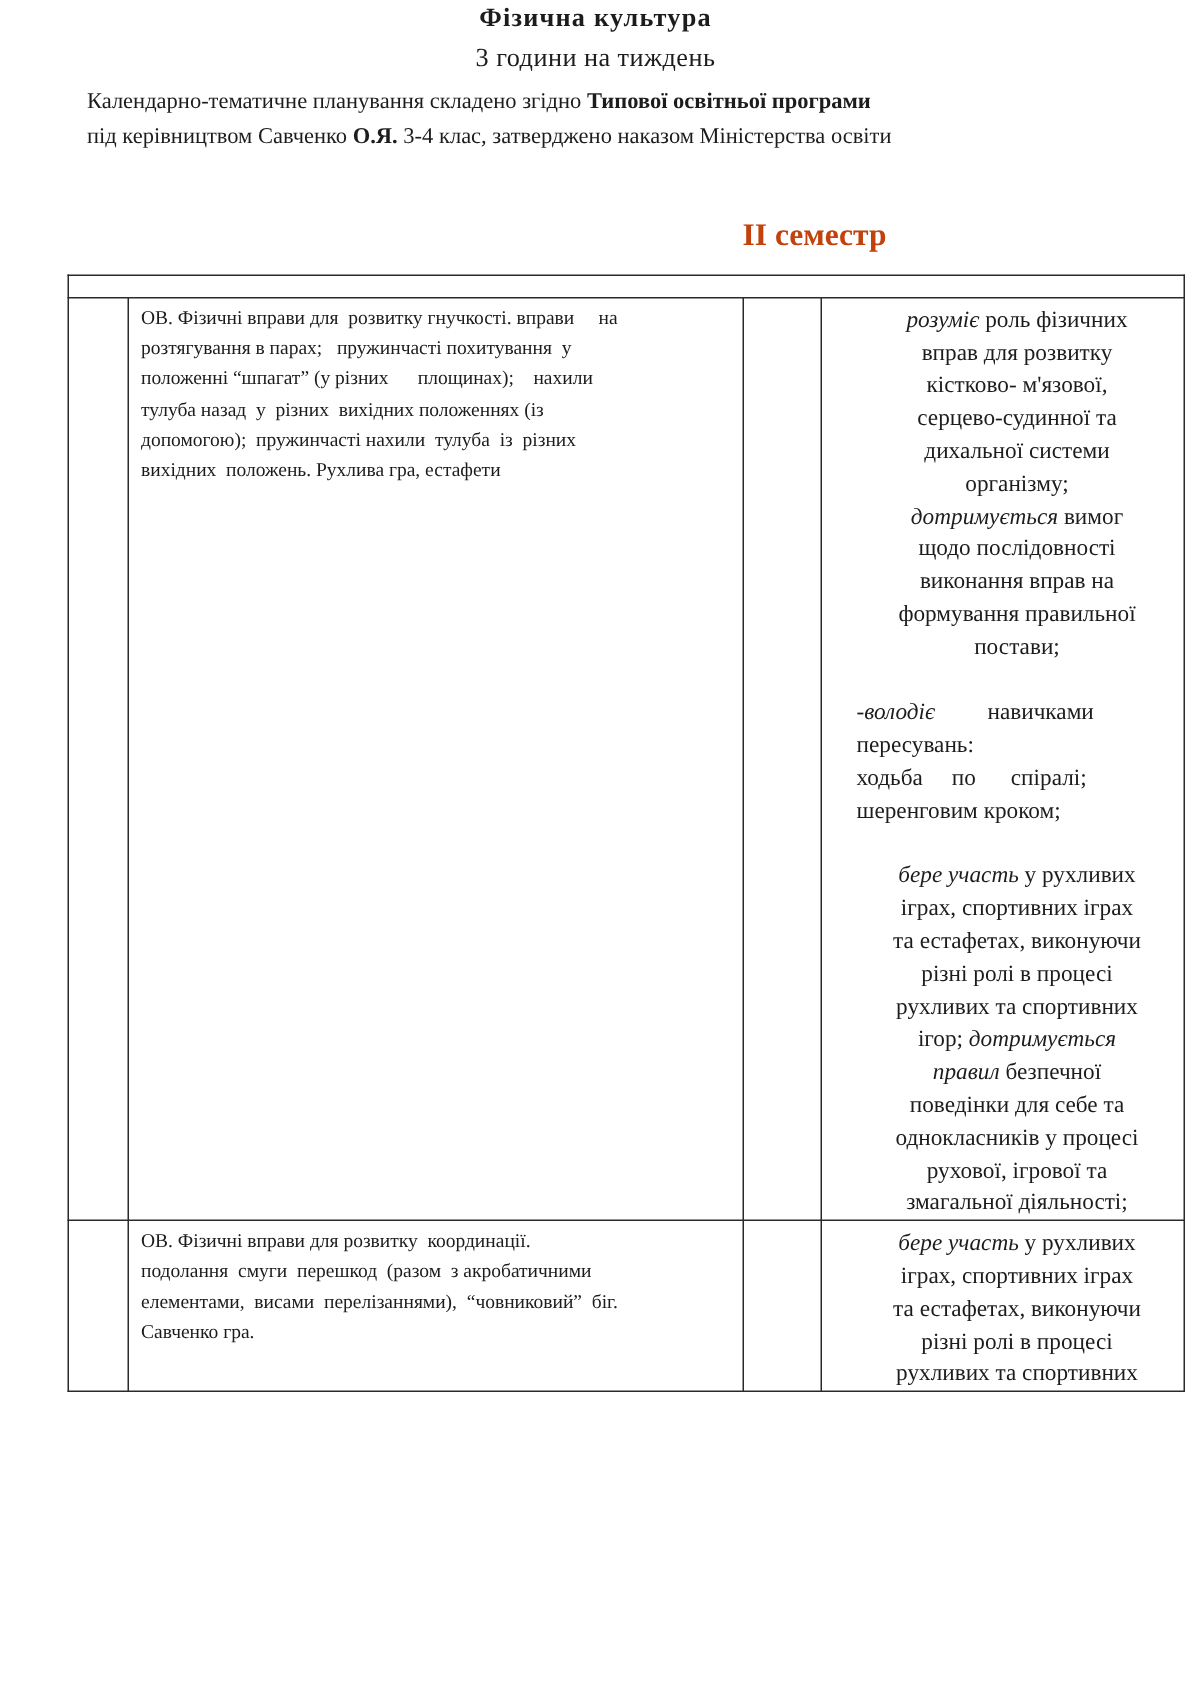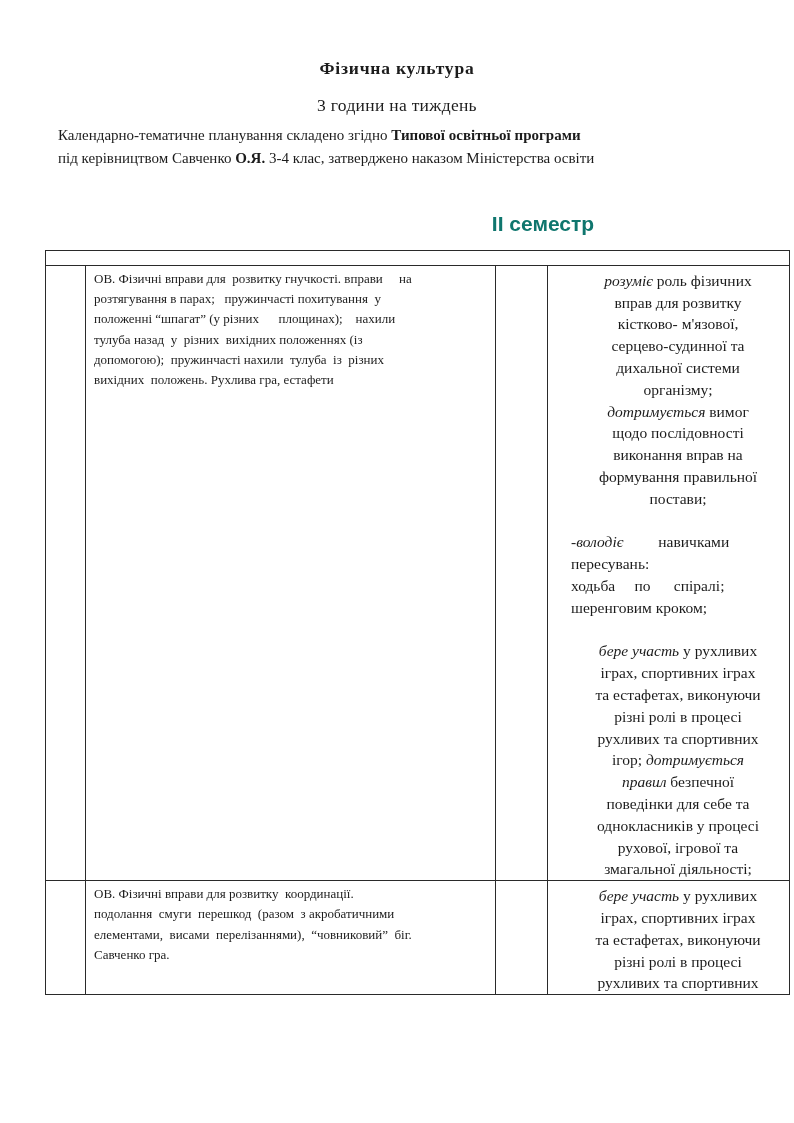--- a/index.html
+++ b/index.html
@@ -1,37 +1,37 @@
 <!DOCTYPE html>
 <html><head>
 <meta charset="utf-8">
 <style>
   * { margin:0; padding:0; box-sizing:border-box; }
   html,body { background:#ffffff; }
   .page {
     width:794px; height:1123px; background:#ffffff; position:relative;
     font-family:"Liberation Serif", serif; color:#1c1c1c;
-    padding-top:57px; overflow:hidden;
+    overflow:hidden;
   }
   .doc-title {
     text-align:center; font-weight:bold; font-size:17.5px; line-height:22px;
     letter-spacing:0.8px;
   }
   .doc-subtitle {
-    text-align:center; font-size:17.5px; line-height:22px; margin-top:15px;
+    text-align:center; font-size:17.5px; line-height:22px; margin-top:5px;
     letter-spacing:0.3px;
   }
   .intro {
     margin:8px 50px 0 58px; font-size:15px; line-height:23.4px;
   }
   .intro .rl { white-space:pre; }
   .semester {
     margin-top:40px; padding-left:292px; text-align:center;
-    font-family:Liberation Sans, sans-serif; font-weight:bold;
-    font-size:21px; line-height:25px; color:#0f766e;
+    font-family:Liberation Serif, serif; font-weight:bold;
+    font-size:21px; line-height:25px; color:#c2410c;
   }
   table.schedule {
     margin:14px 0 0 45px; width:744px;
     border-collapse:collapse; table-layout:fixed;
     border:1.5px solid #2a2a2a;
   }
   table.schedule td { border:1.5px solid #2a2a2a; vertical-align:top; }
   tr.hrow { height:34px; }
   tr.hrow td {
     font-size:14px; line-height:15.5px; text-align:center; padding-top:2px;

